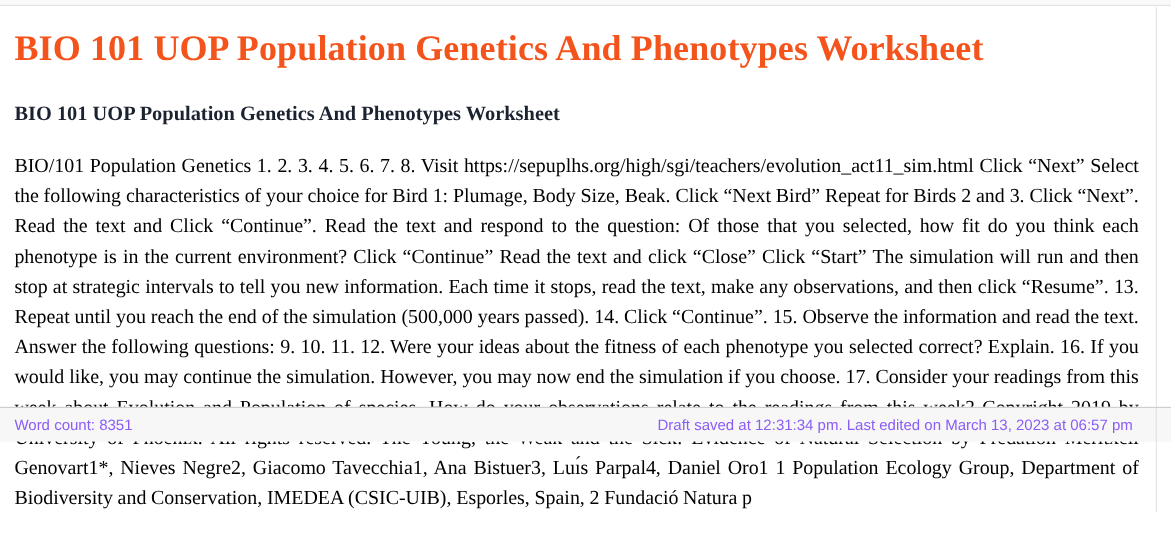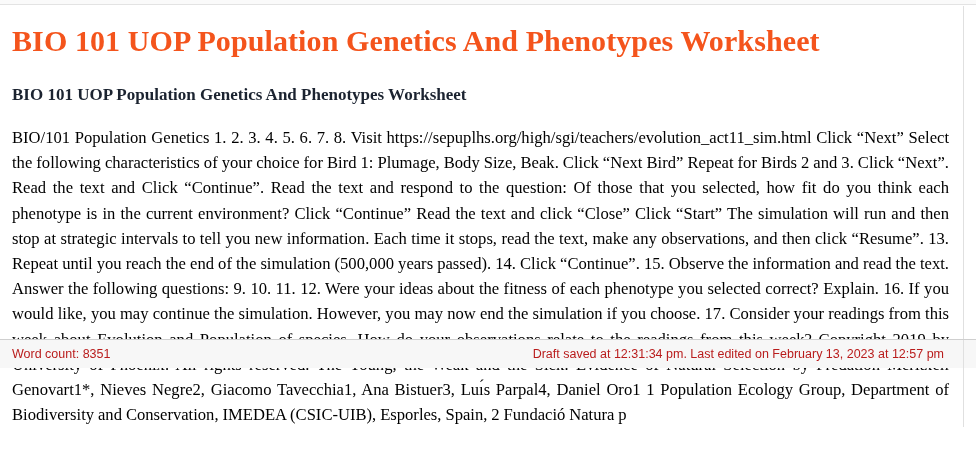--- a/index.html
+++ b/index.html
@@ -106,21 +106,21 @@
     align-items: center;
     justify-content: space-between;
     padding: 0 14px 0 12px;
   }
 
   .status-left,
   .status-right {
     font-family: "Liberation Sans", sans-serif;
     font-size: 12.5px;
     line-height: 16px;
-    color: #b91c1c;
+    color: #8b5cf6;
     white-space: nowrap;
   }
 
   .status-right {
     padding-right: 18px;
   }
 
   
   .status-bar-rule {
     position: absolute;
@@ -147,17 +147,17 @@
 
       <h2 class="doc-subtitle">BIO 101 UOP Population Genetics And Phenotypes Worksheet</h2>
 
       <p class="body-text">BIO/101 Population Genetics 1. 2. 3. 4. 5. 6. 7. 8. Visit https://sepuplhs.org/high/sgi/teachers/evolution_act11_sim.html Click “Next” Select the following characteristics of your choice for Bird 1: Plumage, Body Size, Beak. Click “Next Bird” Repeat for Birds 2 and 3. Click “Next”. Read the text and Click “Continue”. Read the text and respond to the question: Of those that you selected, how fit do you think each phenotype is in the current environment? Click “Continue” Read the text and click “Close” Click “Start” The simulation will run and then stop at strategic intervals to tell you new information. Each time it stops, read the text, make any observations, and then click “Resume”. 13. Repeat until you reach the end of the simulation (500,000 years passed). 14. Click “Continue”. 15. Observe the information and read the text. Answer the following questions: 9. 10. 11. 12. Were your ideas about the fitness of each phenotype you selected correct? Explain. 16. If you would like, you may continue the simulation. However, you may now end the simulation if you choose. 17. Consider your readings from this week about Evolution and Population of species. How do your observations relate to the readings from this week? Copyright 2019 by University of Phoenix. All rights reserved. The Young, the Weak and the Sick: Evidence of Natural Selection by Predation Meritxell Genovart1*, Nieves Negre2, Giacomo Tavecchia1, Ana Bistuer3, Luı́s Parpal4, Daniel Oro1 1 Population Ecology Group, Department of Biodiversity and Conservation, IMEDEA (CSIC-UIB), Esporles, Spain, 2 Fundació Natura p</p>
 
     </div>
   </div>
 
   <div class="status-bar">
     <span class="status-left">Word count: 8351</span>
-    <span class="status-right">Draft saved at 12:31:34 pm. Last edited on February 13, 2023 at 12:57 pm</span>
+    <span class="status-right">Draft saved at 12:31:34 pm. Last edited on March 13, 2023 at 06:57 pm</span>
     <span class="status-bar-rule"></span>
   </div>
 
 </div>
 
 </body></html>

